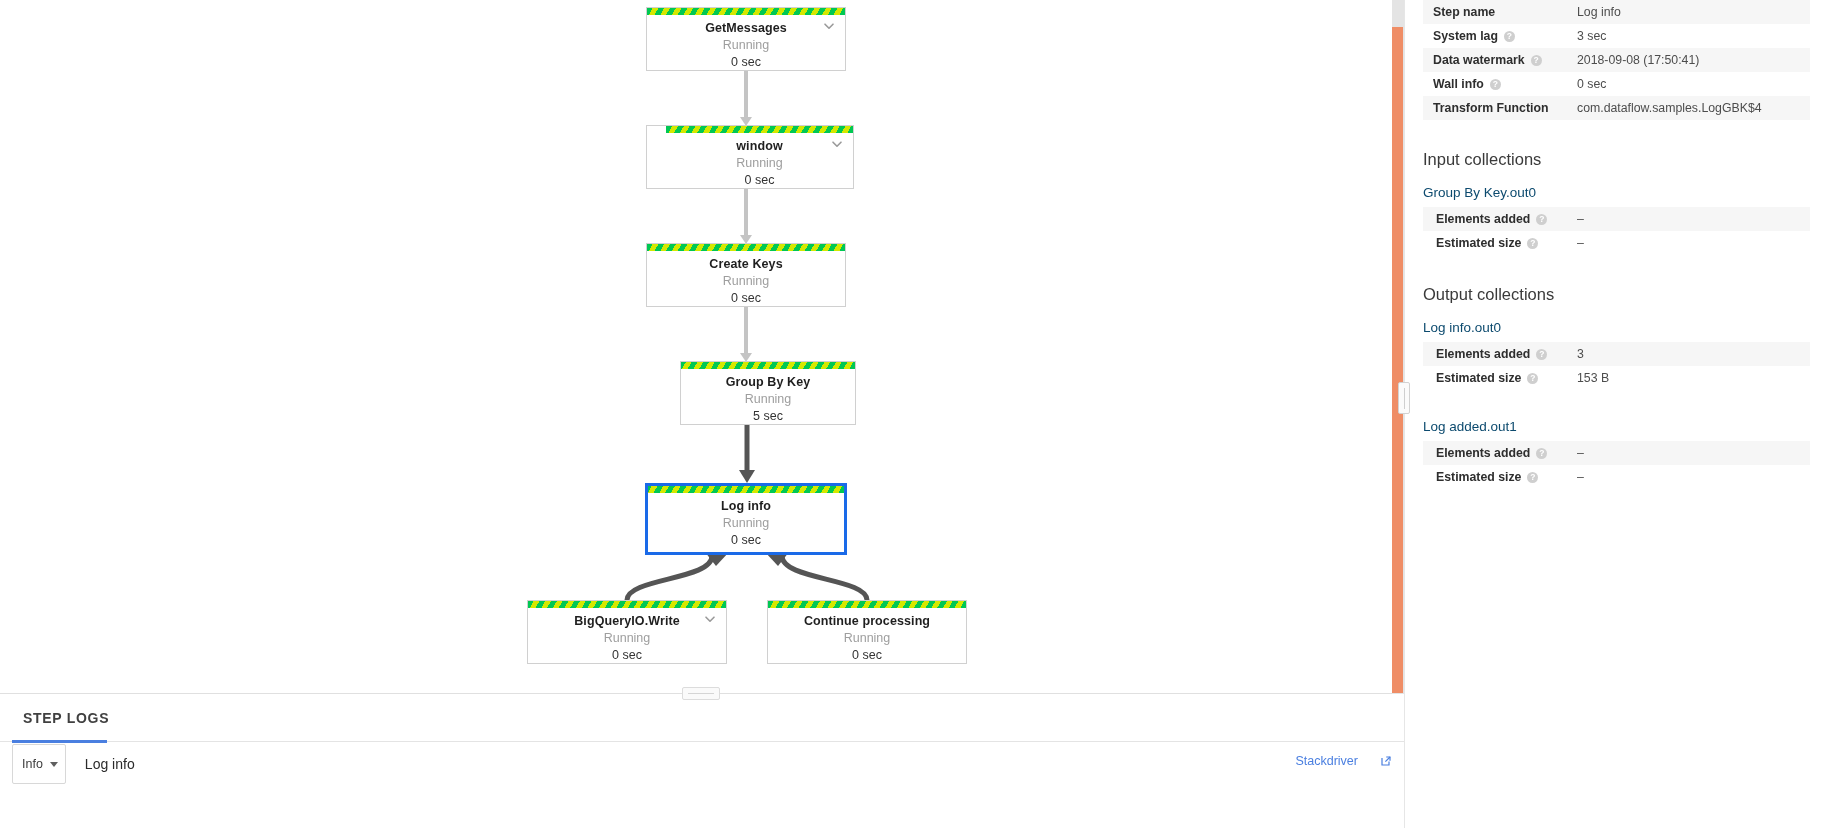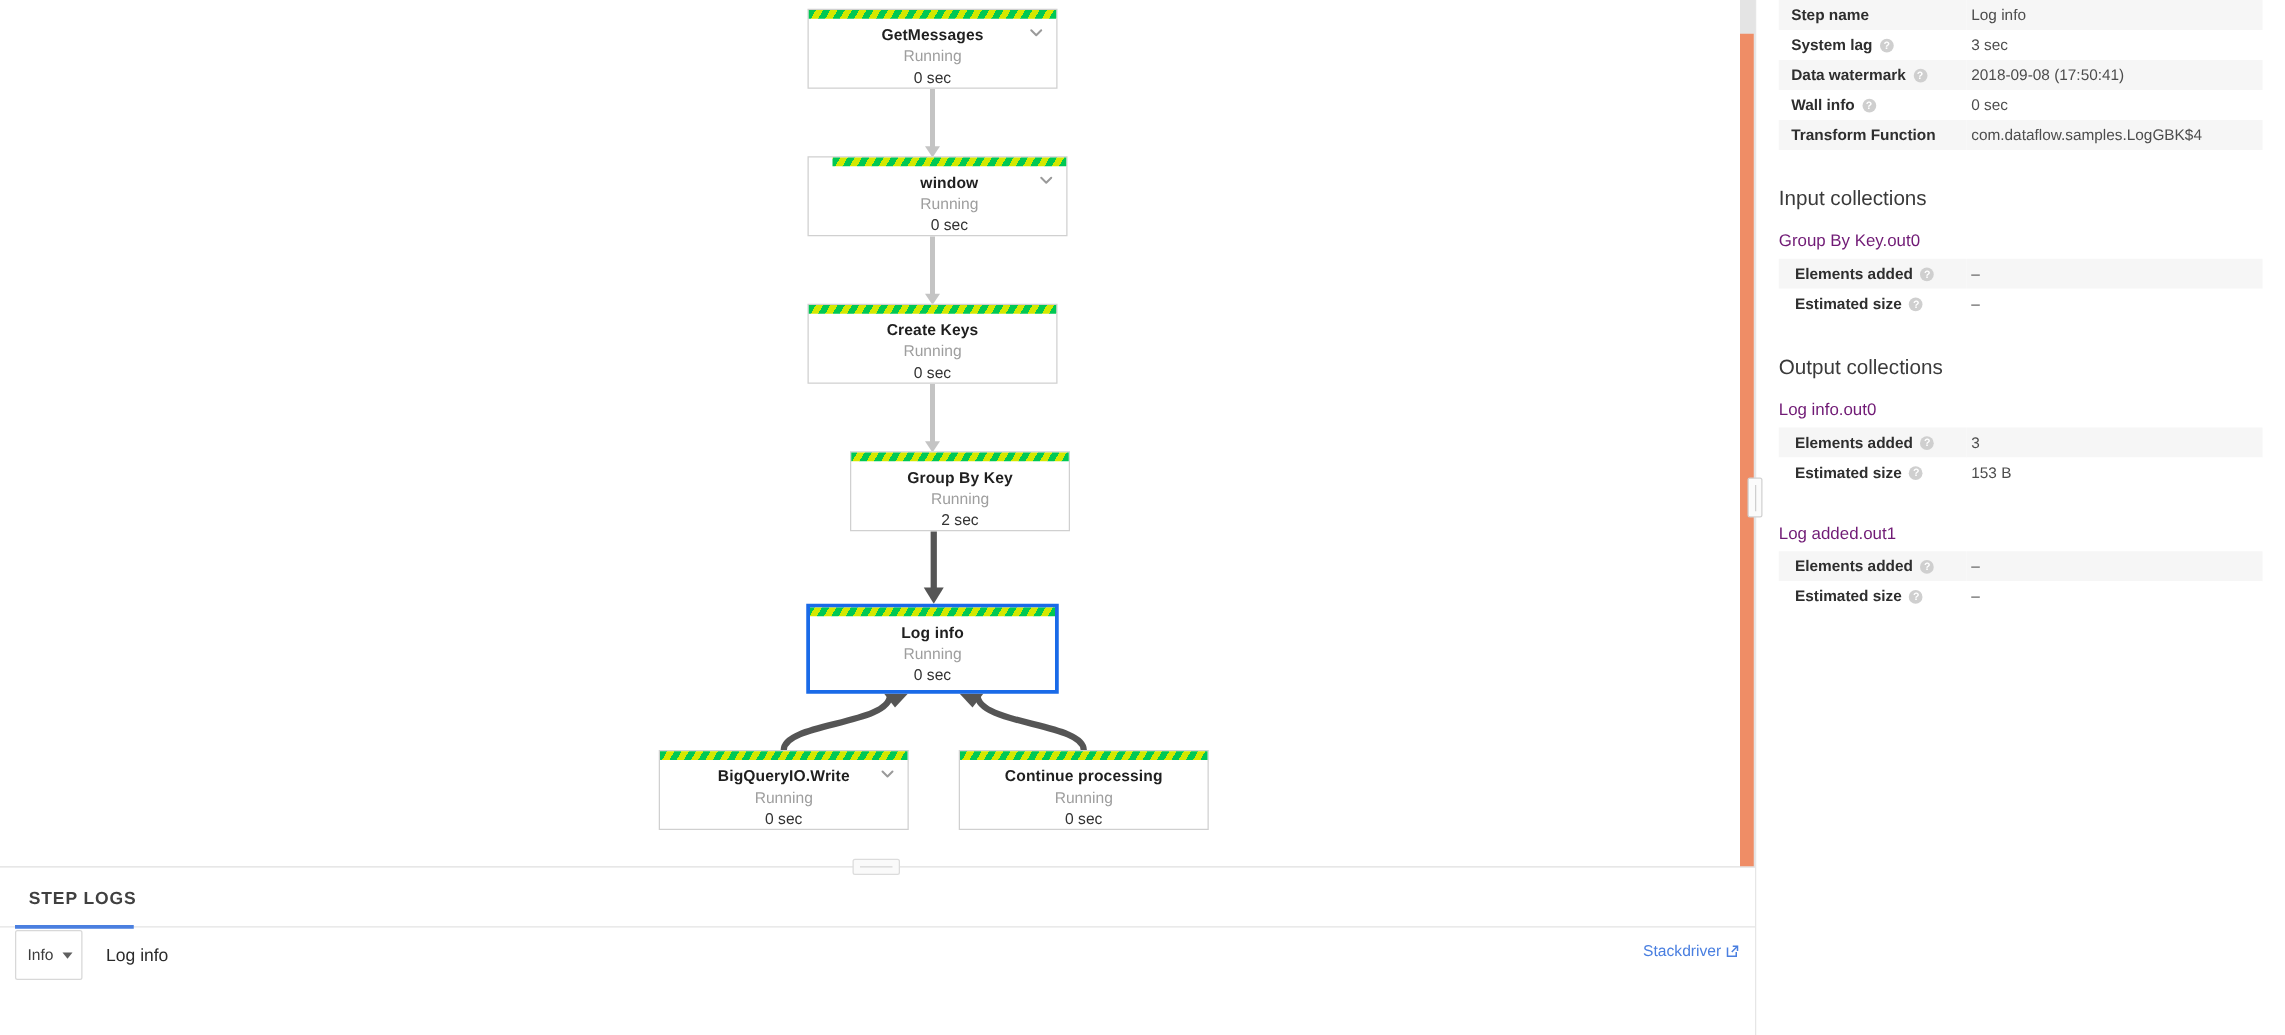--- a/index.html
+++ b/index.html
@@ -183,21 +183,21 @@
   .log-step-name {
     margin-left: 19px;
     font-size: 14px;
     color: #2b2b2b;
   }
   .stackdriver-link {
     position: absolute;
     right: 12px; top: 12px;
     display: inline-flex;
     align-items: center;
-    gap: 3px;
+    gap: 22px;
     font-size: 12.5px;
     color: #4a7fe0;
   }
   .ext-icon { width: 12px; height: 12px; line-height: 0; }
 
   
   .sidebar {
     position: absolute;
     left: 1404px; top: 0;
     width: 424px; height: 828px;
@@ -207,21 +207,21 @@
     overflow: hidden;
   }
   .panel-heading {
     font-size: 16.5px;
     color: #3a3a3a;
     margin: 14px 0 8px 0;
     line-height: 22px;
   }
   .panel-subheading {
     font-size: 13.5px;
-    color: #701a75;
+    color: #0c4a6e;
     margin: 13px 0 5px 0;
     line-height: 19px;
   }
   table.kv { width: 100%; border-collapse: collapse; table-layout: fixed; }
   table.kv tr.odd  { background: #f6f6f6; }
   table.kv tr.even { background: #ffffff; }
   table.kv td {
     padding: 5px 0 5px 10px;
     font-size: 12.3px;
     vertical-align: middle;
@@ -313,21 +313,21 @@
             <div class="node-title">Create Keys</div>
             <div class="node-status">Running</div>
             <div class="node-time">0 sec</div>
           </div>
         </div>
         <div class="node" style="left: 680px; top: 361px; width: 176px; height: 64px;">
           <div class="node-stripe"></div>
           <div class="node-body">
             <div class="node-title">Group By Key</div>
             <div class="node-status">Running</div>
-            <div class="node-time">2 sec</div>
+            <div class="node-time">5 sec</div>
           </div>
         </div>
         <div class="node selected" style="left: 645px; top: 483px; width: 202px; height: 72px;">
           <div class="node-stripe"></div>
           <div class="node-body">
             <div class="node-title">Log info</div>
             <div class="node-status">Running</div>
             <div class="node-time">0 sec</div>
           </div>
         </div>

